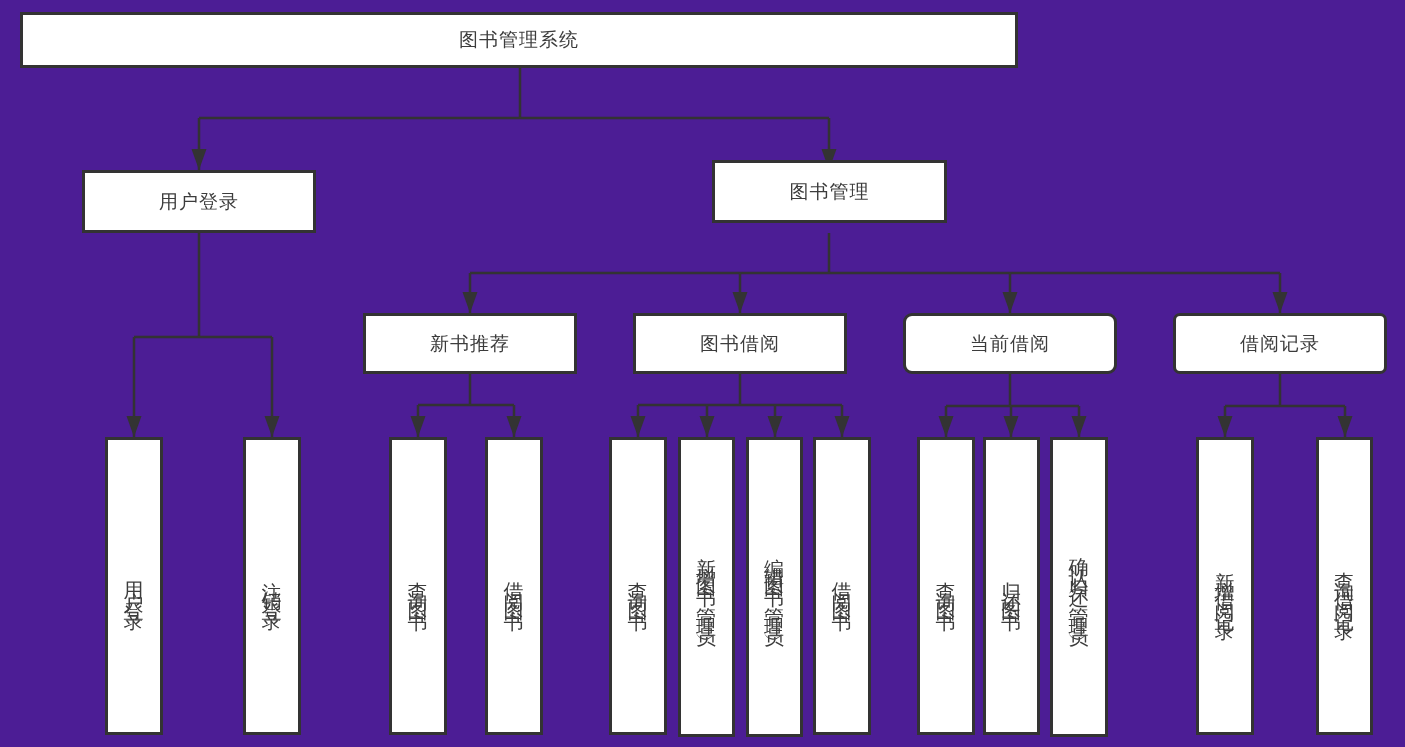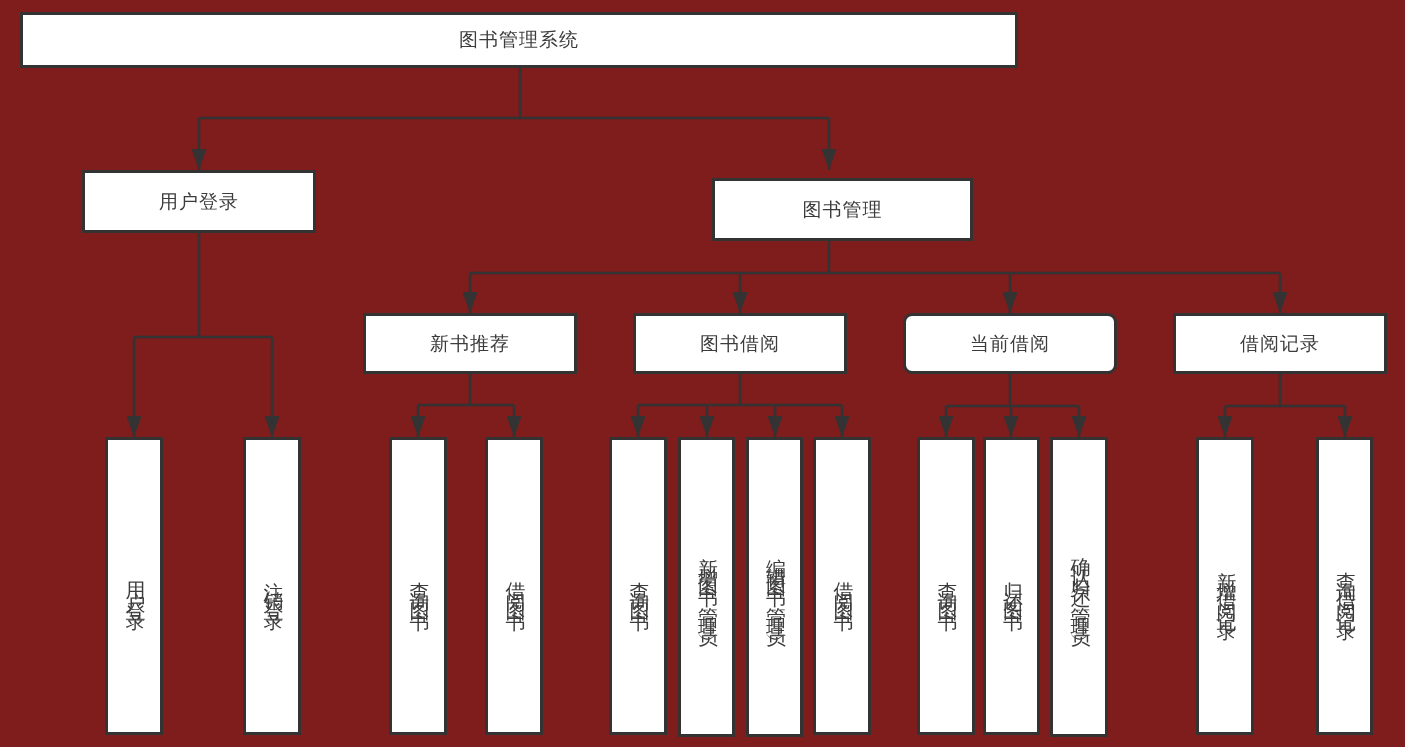--- a/index.html
+++ b/index.html
@@ -5,23 +5,22 @@
   html, body {
     margin: 0;
     padding: 0;
     background: #ffffff;
     font-family: "Liberation Sans", sans-serif;
   }
   .stage {
     position: relative;
     width: 1405px;
     height: 747px;
-    background: #7f1d1d;
+    background: #4c1d95;
     overflow: hidden;
-    font-family: Liberation Mono, monospace;
   }
   .wires {
     position: absolute;
     left: 0;
     top: 0;
     width: 1405px;
     height: 747px;
   }
   .wire {
     stroke: #333333;
@@ -114,26 +113,26 @@
 
     <path class="wire" d="M1280 374 V406"></path>
     <path class="wire" d="M1225 406 H1345"></path>
     <path class="wire" d="M1225 406 V437" marker-end="url(#arrow)"></path>
     <path class="wire" d="M1345 406 V437" marker-end="url(#arrow)"></path>
   </svg>
 
   <div class="bx title" style="left:20px; top:12px; width:998px; height:56px;">图书管理系统</div>
 
   <div class="bx title" style="left:82px; top:170px; width:234px; height:63px;">用户登录</div>
-  <div class="bx title" style="left:712px; top:178px; width:261px; height:63px;text-align:center;">图书管理</div>
+  <div class="bx title" style="left:712px; top:160px; width:235px; height:63px;text-align:center;">图书管理</div>
 
   <div class="bx title" style="left:633px; top:313px; width:214px; height:61px;">图书借阅</div>
   <div class="bx title" style="left:363px; top:313px; width:214px; height:61px;">新书推荐</div>
   <div class="bx title" style="left:903px; top:313px; width:214px; height:61px;border-radius:9px;">当前借阅</div>
-  <div class="bx title" style="left:1173px; top:313px; width:214px; height:61px;">借阅记录</div>
+  <div class="bx title" style="left:1173px; top:313px; width:214px; height:61px;border-radius:7px;">借阅记录</div>
 
   <div class="bx leaf" style="left:105px; top:437px; width:58px; height:298px;">
     <span>用户登录</span>
   </div>
   <div class="bx leaf" style="left:243px; top:437px; width:58px; height:298px;">
     <span>注销登录</span>
   </div>
 
   <div class="bx leaf" style="left:389px; top:437px; width:58px; height:298px;">
     <span>查询图书</span>

